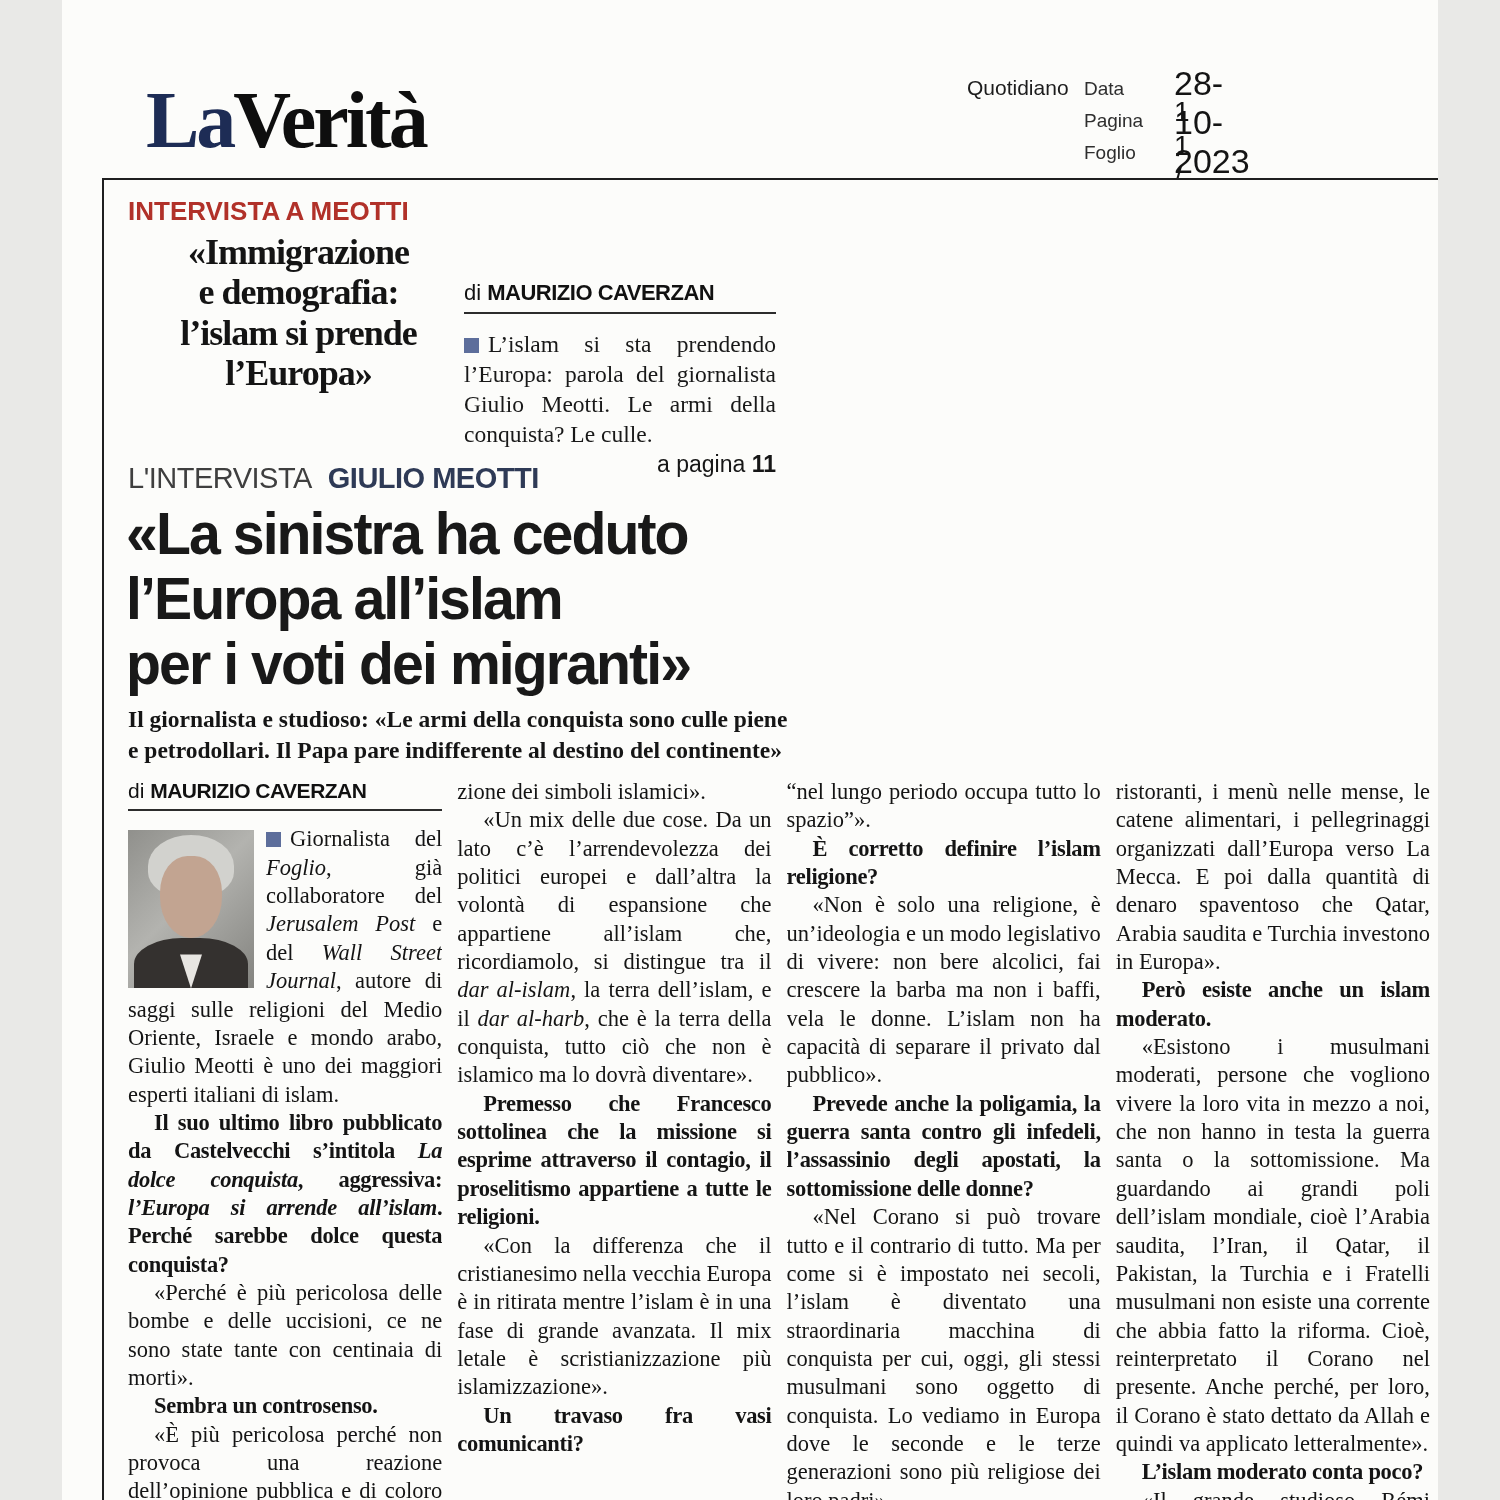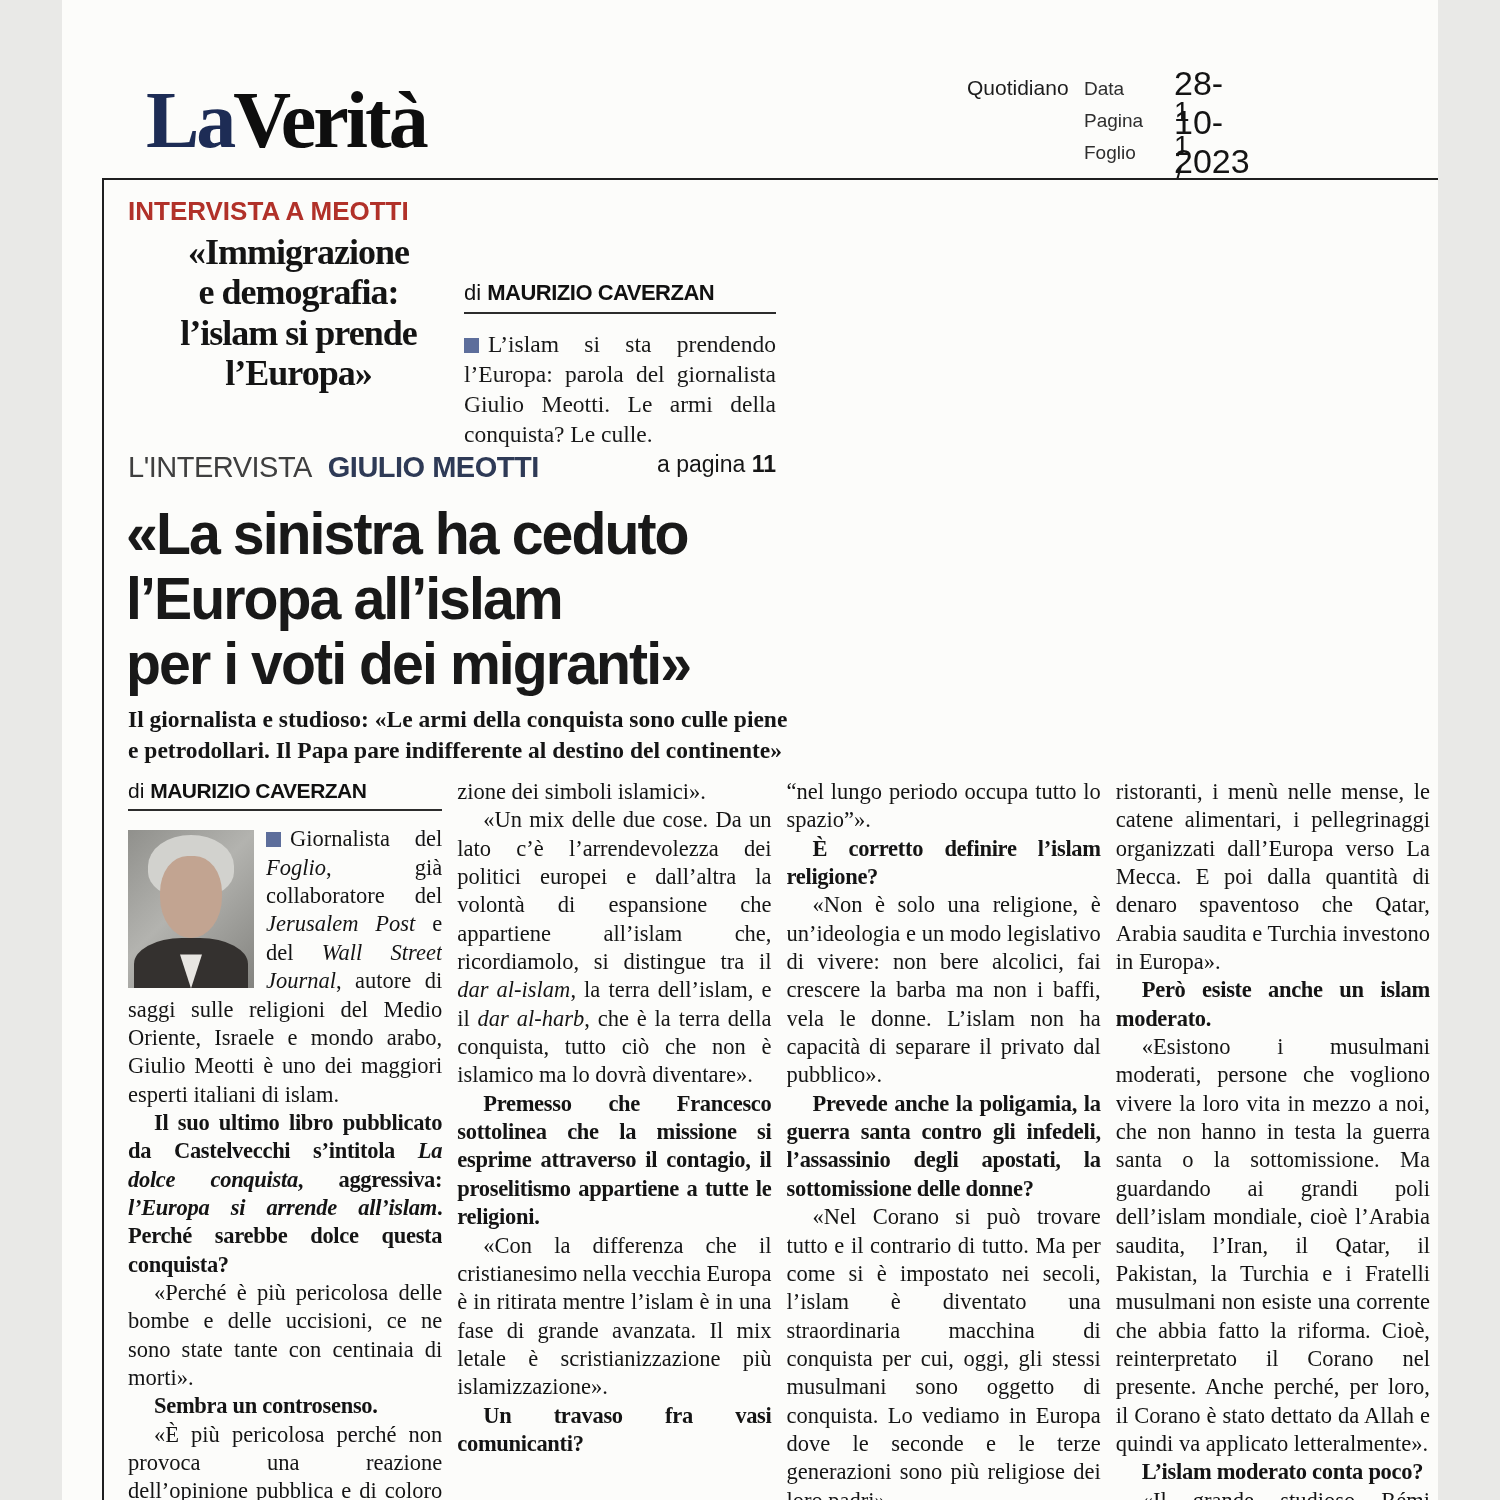--- a/index.html
+++ b/index.html
@@ -32,21 +32,21 @@
   .teaser{position:absolute;left:360px;top:100px;width:312px;}
   .byline{font-family:"Liberation Sans","DejaVu Sans",sans-serif;font-size:22px;color:#111;
           border-bottom:2px solid #2c2c2c;padding-bottom:6px;}
   .byline .prefix{font-weight:400;}
   .byline .name{font-weight:800;letter-spacing:-0.5px;}
   .teaser .summary{margin-top:16px;font-size:23.5px;line-height:1.27;text-align:justify;color:#181818;}
   .sq{display:inline-block;width:15px;height:15px;background:#5d6e9b;margin-right:9px;vertical-align:-1px;}
   .pageref{margin-top:2px;text-align:right;font-family:"Liberation Sans","DejaVu Sans",sans-serif;font-size:23px;color:#161616;}
   .pageref .num{font-weight:800;}
 
-  .section-line{position:absolute;left:24px;top:271px;font-family:"Liberation Sans","DejaVu Sans",sans-serif;font-size:29px;letter-spacing:-0.5px;}
+  .section-line{position:absolute;left:24px;top:282px;font-family:"Liberation Sans","DejaVu Sans",sans-serif;font-size:29px;letter-spacing:-0.5px;}
   .section-line .slabel{color:#3f3f3f;font-weight:400;}
   .section-line .sname{color:#2e3a56;font-weight:800;margin-left:10px;}
 
   .h2{position:absolute;left:22px;top:322px;width:720px;font-family:"Liberation Sans","DejaVu Sans",sans-serif;
       font-weight:900;font-size:59px;line-height:1.1;color:#191919;letter-spacing:-2px;transform:scaleX(0.97);transform-origin:left top;}
   .h2 span{display:block;}
 
   .standfirst{position:absolute;left:24px;top:524px;width:660px;font-weight:700;font-size:23.5px;line-height:1.3;color:#151515;}
   .standfirst span{display:block;}
 

